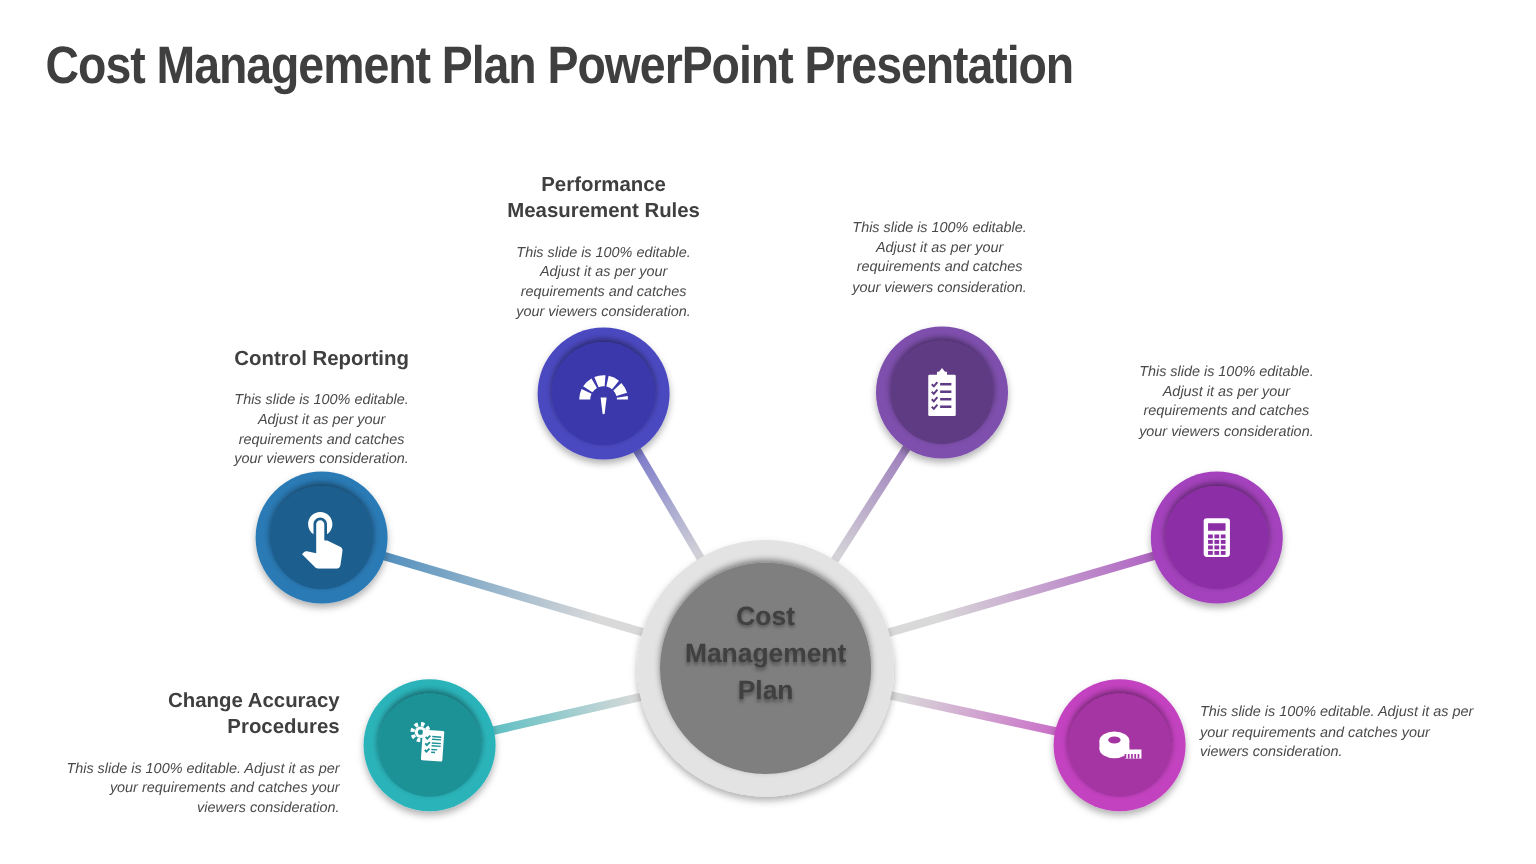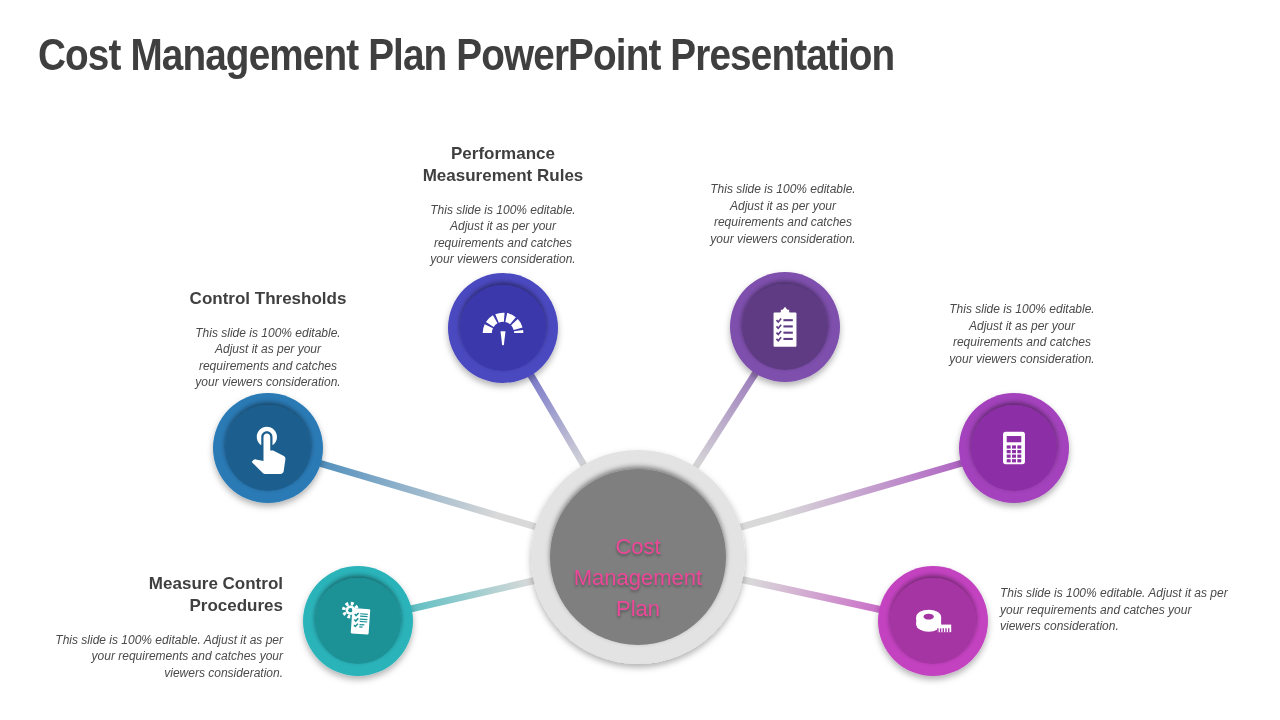--- a/index.html
+++ b/index.html
@@ -16,22 +16,22 @@
   svg.diagram{position:absolute;left:0;top:0;}
   .node-text{position:absolute;}
   .node-text .t{
     font-size:17px;font-weight:bold;color:#3f3f3f;line-height:1.28;white-space:pre-line;
   }
   .node-text .d{
     font-size:12px;font-style:italic;color:#4a4a4a;line-height:1.38;margin-top:15px;white-space:pre-line;
   }
   .ta-c{text-align:center;} .ta-r{text-align:right;} .ta-l{text-align:left;}
   .center-label{
-    position:absolute;left:638px;top:578px;transform:translate(-50%,-50%);
-    width:170px;text-align:center;color:#ec4899;font-weight:normal;font-size:22px;
+    position:absolute;left:638px;top:545px;transform:translate(-50%,-50%);
+    width:170px;text-align:center;color:#404040;font-weight:bold;font-size:22px;
     line-height:1.4;white-space:pre-line;text-shadow:0 2px 3px rgba(0,0,0,0.35);
   }
 </style>
 </head>
 <body>
 
 <div class="stage">
 
   <div class="heading">Cost Management Plan PowerPoint Presentation</div>
 
@@ -195,21 +195,21 @@
         </g>
       </svg>
     </g>
   </svg>
 
   <div class="center-label">Cost
 Management
 Plan</div>
 
   <div class="node-text ta-c" style="left:158px;top:288px;width:220px;">
-    <div class="t">Control Thresholds</div>
+    <div class="t">Control Reporting</div>
     <div class="d">This slide is 100% editable.
 Adjust it as per your
 requirements and catches
 your viewers consideration.</div>
   </div>
 
   <div class="node-text ta-c" style="left:393px;top:143px;width:220px;">
     <div class="t">Performance
 Measurement Rules</div>
     <div class="d">This slide is 100% editable.
@@ -226,21 +226,21 @@
   </div>
 
   <div class="node-text ta-c" style="left:902px;top:286px;width:240px;">
     <div class="d">This slide is 100% editable.
 Adjust it as per your
 requirements and catches
 your viewers consideration.</div>
   </div>
 
   <div class="node-text ta-r" style="left:18px;top:573px;width:265px;">
-    <div class="t">Measure Control
+    <div class="t">Change Accuracy
 Procedures</div>
     <div class="d">This slide is 100% editable. Adjust it as per
 your requirements and catches your
 viewers consideration.</div>
   </div>
 
   <div class="node-text ta-l" style="left:1000px;top:570px;width:265px;">
     <div class="d">This slide is 100% editable. Adjust it as per
 your requirements and catches your
 viewers consideration.</div>

